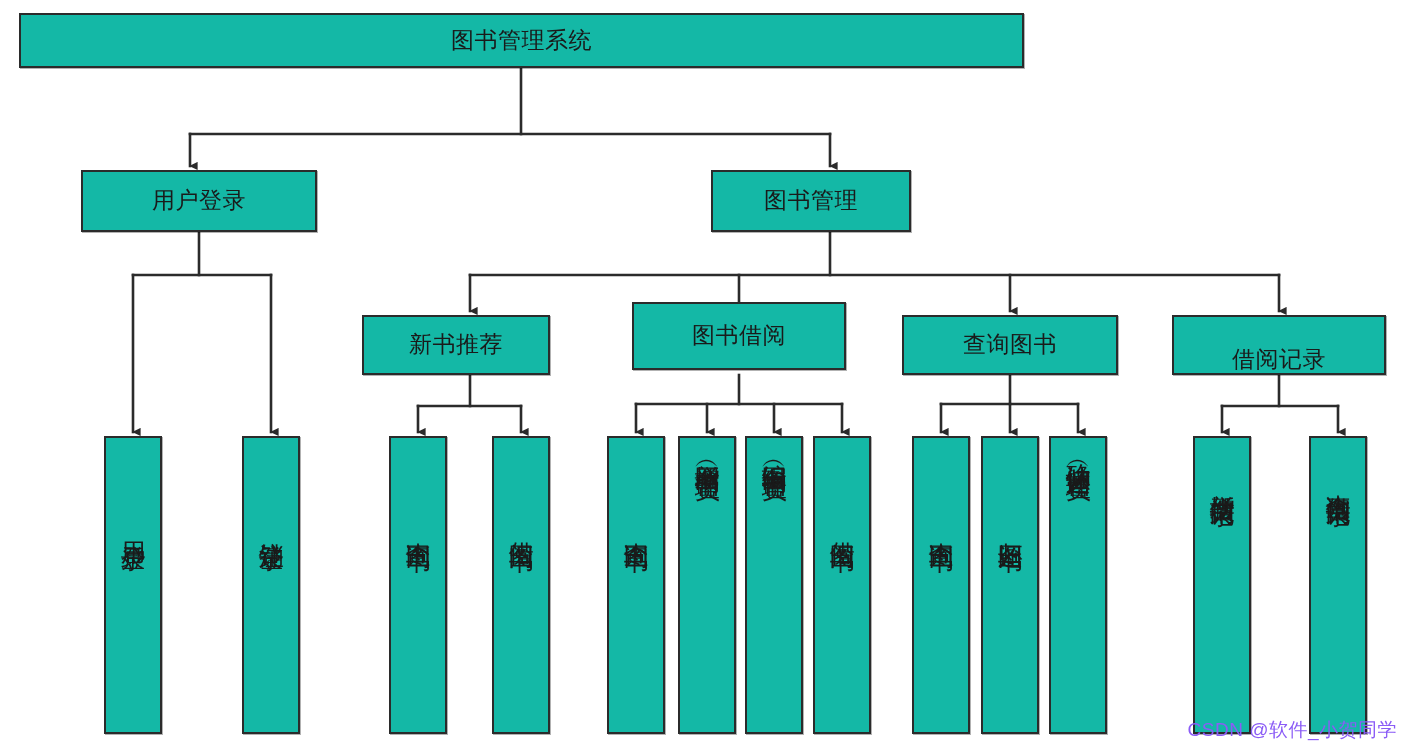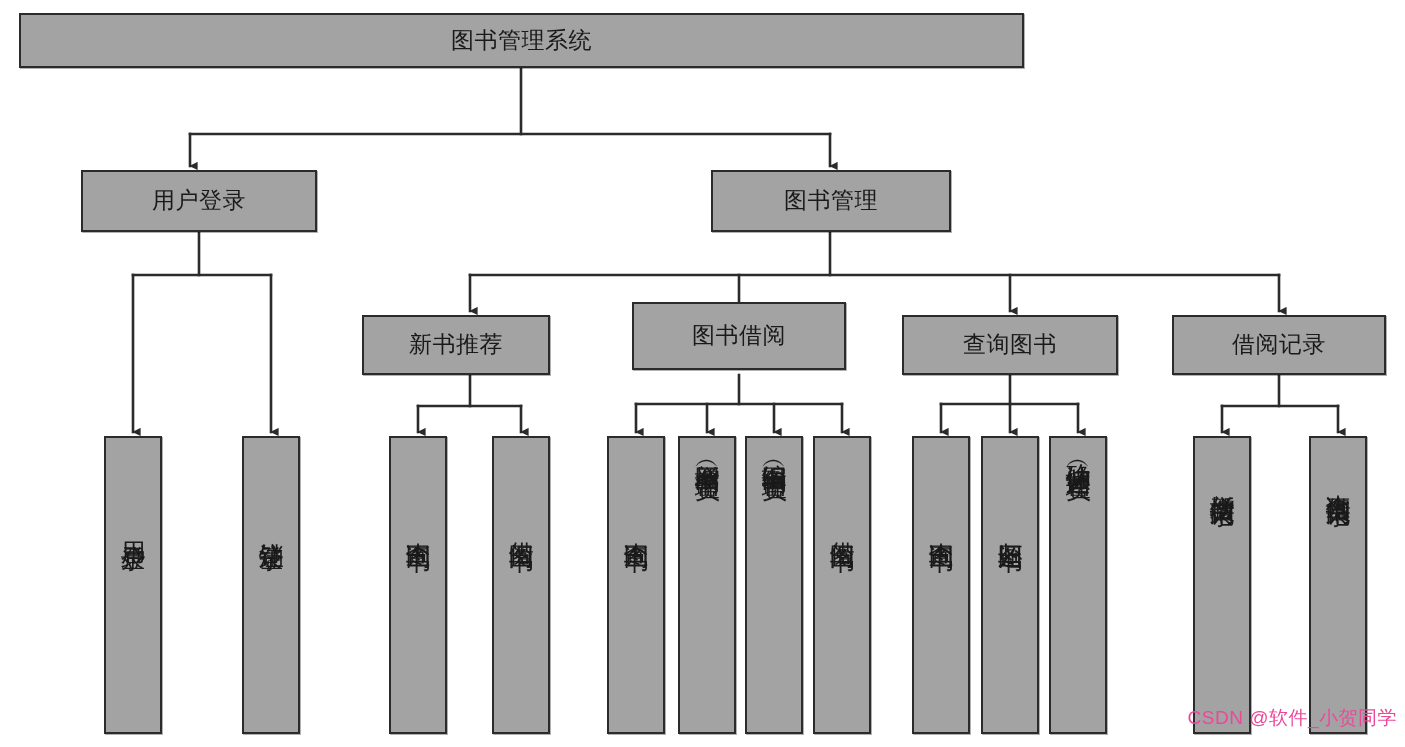--- a/index.html
+++ b/index.html
@@ -24,21 +24,21 @@
     left: 0;
     top: 0;
     width: 1405px;
     height: 747px;
     pointer-events: none;
   }
   .node {
     position: absolute;
     box-sizing: border-box;
     border: 2px solid #2b2b2b;
-    background: #a3a3a3;
+    background: #14b8a6;
     display: flex;
     align-items: center;
     justify-content: center;
     color: #1a1a1a;
     box-shadow: 1px 1px 0 rgba(0,0,0,0.30);
   }
   .node .label {
     display: block;
     text-align: center;
     line-height: 1.18;
@@ -57,23 +57,23 @@
     text-orientation: upright;
     font-size: 25px;
     letter-spacing: 2px;
     white-space: nowrap;
   }
   .node.vert.mid .label { margin-top: 84px; }
   .node.vert.high .label { margin-top: 6px; }
   .watermark {
     position: absolute;
     right: 8px;
-    bottom: 16px;
+    bottom: 4px;
     font-size: 19px;
-    color: #ec4899;
+    color: #8b5cf6;
     white-space: nowrap;
     letter-spacing: 0.5px;
   }
 </style>
 </head>
 <body>
 
 <div id="diagram-root">
 
   <svg class="edges" viewBox="0 0 1405 747">
@@ -126,34 +126,34 @@
     </g>
   </svg>
 
   <div class="node horiz" style="left:19px; top:13px; width:1005px; height:55px;">
     <span class="label">图书管理系统</span>
   </div>
 
   <div class="node horiz" style="left:81px; top:170px; width:236px; height:62px;">
     <span class="label">用户登录</span>
   </div>
-  <div class="node horiz" style="left:711px; top:170px; width:240px; height:62px;">
+  <div class="node horiz" style="left:711px; top:170px; width:200px; height:62px;">
     <span class="label">图书管理</span>
   </div>
 
   <div class="node horiz" style="left:362px; top:315px; width:188px; height:60px;">
     <span class="label">新书推荐</span>
   </div>
   <div class="node horiz" style="left:632px; top:302px; width:214px; height:68px;">
     <span class="label">图书借阅</span>
   </div>
   <div class="node horiz" style="left:902px; top:315px; width:216px; height:60px;">
     <span class="label">查询图书</span>
   </div>
-  <div class="node horiz" style="left:1172px; top:315px; width:214px; height:60px;">
+  <div class="node horiz" style="left:1172px; top:315px; width:214px; height:60px;align-items:flex-end;">
     <span class="label">借阅记录</span>
   </div>
 
   <div class="node vert mid" style="left:104px; top:436px; width:58px; height:298px;">
     <span class="label">用户登录</span>
   </div>
   <div class="node vert mid" style="left:242px; top:436px; width:58px; height:298px;">
     <span class="label">注销登录</span>
   </div>
 

